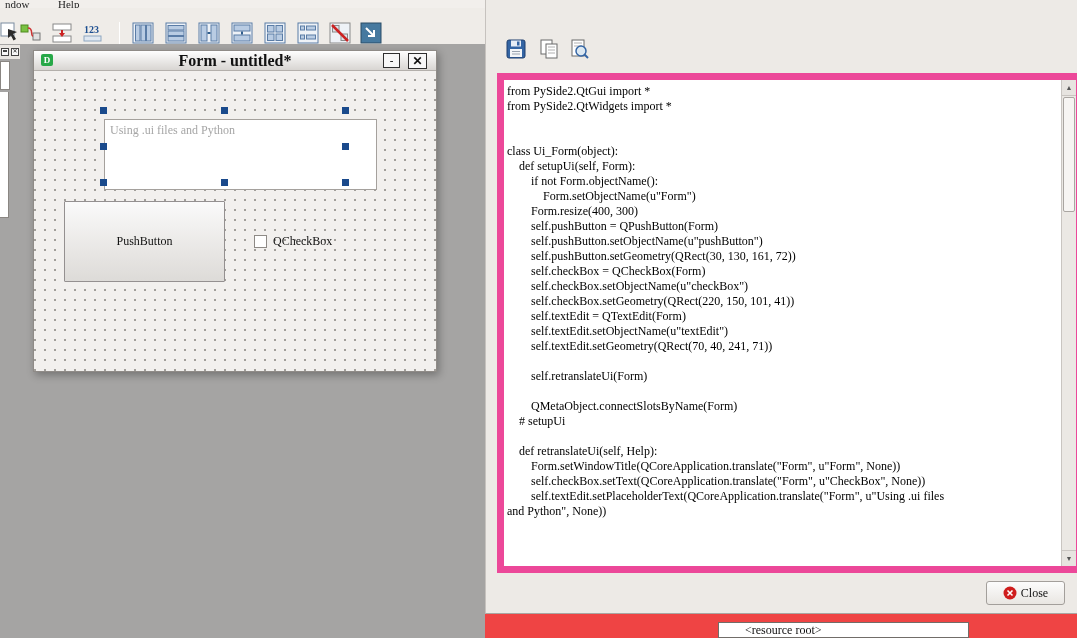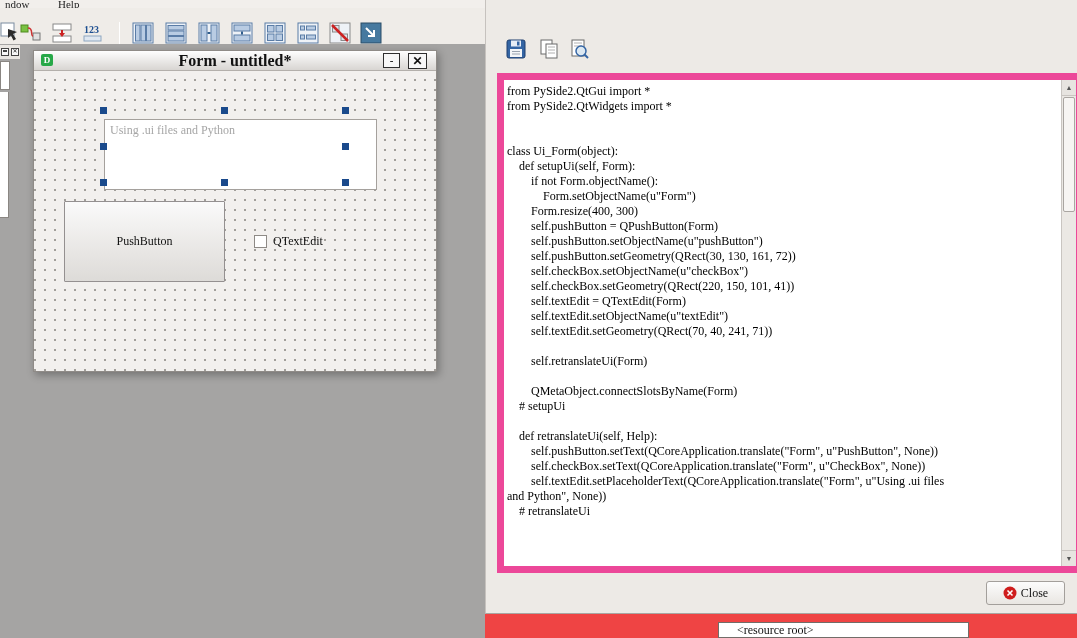--- a/index.html
+++ b/index.html
@@ -59,21 +59,21 @@
   .vscroll { position:absolute; right:0; top:0; bottom:0; width:15px; background:#ebe8e4; border-left:1px solid #c9c5c1; }
   .scroll-btn { position:absolute; left:0; width:14px; height:16px; background:#e7e4e0; display:flex; align-items:center; justify-content:center; font-size:7px; color:#555; }
   .scroll-btn.up { top:0; border-bottom:1px solid #c9c5c1; }
   .scroll-btn.down { bottom:0; border-top:1px solid #c9c5c1; }
   .scroll-thumb { position:absolute; left:1px; top:17px; width:12px; height:115px; background:#f7f5f3; border:1px solid #aaa6a2; border-radius:2px; }
   .close-btn { position:absolute; left:500px; top:581px; width:79px; height:24px; border:1px solid #a39f9b; border-radius:3px;
     background:linear-gradient(#fcfcfc,#e9e6e2); display:flex; align-items:center; justify-content:center; gap:4px; font-size:12px; color:#111; cursor:default; }
 
   
   .resource-panel { position:absolute; left:718px; top:622px; width:251px; height:16px; background:#fff; border:1px solid #716d69; overflow:hidden; }
-  .resource-item { margin-left:18px; font-size:12px; line-height:14px; color:#111; white-space:pre; }
+  .resource-item { margin-left:26px; font-size:12px; line-height:14px; color:#111; white-space:pre; }
 </style>
 </head>
 <body>
 
 <div class="screen">
 
   <div class="menubar">
     <span class="menu-item m0">ndow</span>
     <span class="menu-item m1">Help</span>
   </div>
@@ -196,21 +196,21 @@
       <div class="handle h-n"></div>
       <div class="handle h-ne"></div>
       <div class="handle h-w"></div>
       <div class="handle h-e"></div>
       <div class="handle h-sw"></div>
       <div class="handle h-s"></div>
       <div class="handle h-se"></div>
       <div class="qt-pushbutton">PushButton</div>
       <div class="qt-checkbox">
         <div class="cb-indicator"></div>
-        <span class="cb-label">QTextEdit</span>
+        <span class="cb-label">QCheckBox</span>
       </div>
     </div>
   </div>
 
   <div class="dialog">
     <div class="dlg-icon save">
       <svg width="22" height="22" viewBox="0 0 22 22">
           <rect x="2" y="2" width="18" height="18" rx="2" fill="#3465a4" stroke="#1f3f6e"></rect>
           <rect x="6" y="2.5" width="10" height="6" fill="#e8eef6"></rect>
           <rect x="12" y="3.5" width="2.5" height="4" fill="#3465a4"></rect>
@@ -245,37 +245,37 @@
           <div class="code-line">&nbsp;</div>
           <div class="code-line">&nbsp;</div>
           <div class="code-line">class Ui_Form(object):</div>
           <div class="code-line">    def setupUi(self, Form):</div>
           <div class="code-line">        if not Form.objectName():</div>
           <div class="code-line">            Form.setObjectName(u"Form")</div>
           <div class="code-line">        Form.resize(400, 300)</div>
           <div class="code-line">        self.pushButton = QPushButton(Form)</div>
           <div class="code-line">        self.pushButton.setObjectName(u"pushButton")</div>
           <div class="code-line">        self.pushButton.setGeometry(QRect(30, 130, 161, 72))</div>
+          <div class="code-line">        self.checkBox = QCheckBox(Form)</div>
           <div class="code-line">        self.checkBox.setObjectName(u"checkBox")</div>
           <div class="code-line">        self.checkBox.setGeometry(QRect(220, 150, 101, 41))</div>
           <div class="code-line">        self.textEdit = QTextEdit(Form)</div>
           <div class="code-line">        self.textEdit.setObjectName(u"textEdit")</div>
           <div class="code-line">        self.textEdit.setGeometry(QRect(70, 40, 241, 71))</div>
           <div class="code-line">&nbsp;</div>
           <div class="code-line">        self.retranslateUi(Form)</div>
           <div class="code-line">&nbsp;</div>
           <div class="code-line">        QMetaObject.connectSlotsByName(Form)</div>
           <div class="code-line">    # setupUi</div>
           <div class="code-line">&nbsp;</div>
           <div class="code-line">    def retranslateUi(self, Help):</div>
-          <div class="code-line">        self.pushButton.setText(QCoreApplication.translate("Form", u"PushButton", None))</div>
+          <div class="code-line">        Form.setWindowTitle(QCoreApplication.translate("Form", u"Form", None))</div>
           <div class="code-line">        self.checkBox.setText(QCoreApplication.translate("Form", u"CheckBox", None))</div>
           <div class="code-line">        self.textEdit.setPlaceholderText(QCoreApplication.translate("Form", u"Using .ui files</div>
           <div class="code-line">and Python", None))</div>
-          <div class="code-line">    # retranslateUi</div>
         </div>
       <div class="vscroll">
         <div class="scroll-btn up">▲</div>
         <div class="scroll-thumb"></div>
         <div class="scroll-btn down">▼</div>
       </div>
     </div>
 
     <div class="close-btn">
       <svg width="14" height="14" viewBox="0 0 14 14">

